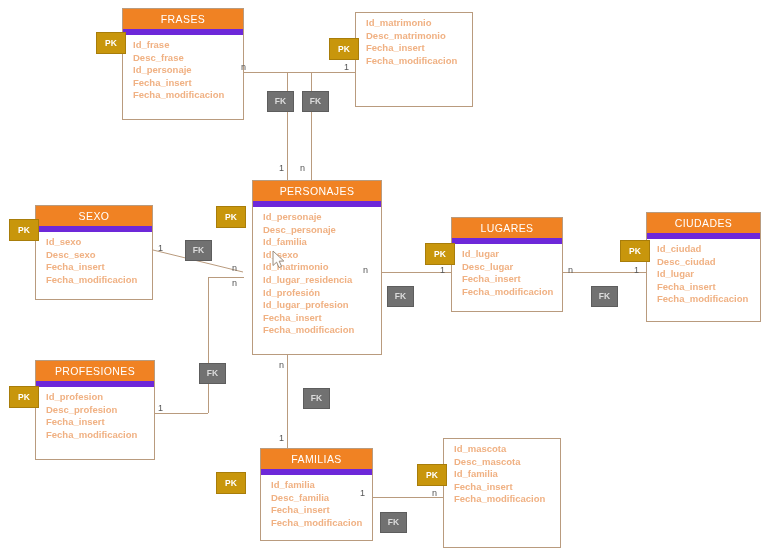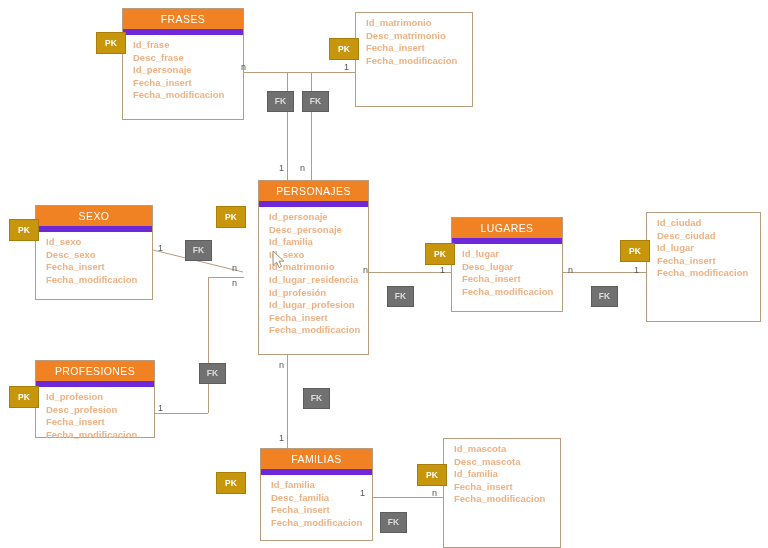--- a/index.html
+++ b/index.html
@@ -141,21 +141,21 @@
         </div>
       </div>
       <div class="entity" style="left: 355px; top: 12px; width: 118px; height: 95px;">
         <div class="entity-fields">
           <div class="field">Id_matrimonio</div>
           <div class="field">Desc_matrimonio</div>
           <div class="field">Fecha_insert</div>
           <div class="field">Fecha_modificacion</div>
         </div>
       </div>
-      <div class="entity" style="left: 258px; top: 180px; width: 111px; height: 175px;">
+      <div class="entity" style="left: 252px; top: 180px; width: 130px; height: 175px;">
         <div class="entity-header">PERSONAJES</div>
         <div class="entity-fields">
           <div class="field">Id_personaje</div>
           <div class="field">Desc_personaje</div>
           <div class="field">Id_familia</div>
           <div class="field">Id_sexo</div>
           <div class="field">Id_matrimonio</div>
           <div class="field">Id_lugar_residencia</div>
           <div class="field">Id_profesión</div>
           <div class="field">Id_lugar_profesion</div>
@@ -165,39 +165,40 @@
       </div>
       <div class="entity" style="left: 35px; top: 205px; width: 118px; height: 95px;">
         <div class="entity-header">SEXO</div>
         <div class="entity-fields">
           <div class="field">Id_sexo</div>
           <div class="field">Desc_sexo</div>
           <div class="field">Fecha_insert</div>
           <div class="field">Fecha_modificacion</div>
         </div>
       </div>
-      <div class="entity" style="left: 35px; top: 360px; width: 120px; height: 78px;">
+      <div class="entity" style="left: 35px; top: 360px; width: 120px; height: 100px;">
         <div class="entity-header">PROFESIONES</div>
         <div class="entity-fields">
           <div class="field">Id_profesion</div>
           <div class="field">Desc_profesion</div>
           <div class="field">Fecha_insert</div>
           <div class="field">Fecha_modificacion</div>
         </div>
       </div>
       <div class="entity" style="left: 451px; top: 217px; width: 112px; height: 95px;">
         <div class="entity-header">LUGARES</div>
         <div class="entity-fields">
           <div class="field">Id_lugar</div>
           <div class="field">Desc_lugar</div>
           <div class="field">Fecha_insert</div>
           <div class="field">Fecha_modificacion</div>
         </div>
       </div>
       <div class="entity" style="left: 646px; top: 212px; width: 115px; height: 110px;">
+        <div class="entity-header">CIUDADES</div>
         <div class="entity-fields">
           <div class="field">Id_ciudad</div>
           <div class="field">Desc_ciudad</div>
           <div class="field">Id_lugar</div>
           <div class="field">Fecha_insert</div>
           <div class="field">Fecha_modificacion</div>
         </div>
       </div>
       <div class="entity" style="left: 260px; top: 448px; width: 113px; height: 93px;">
         <div class="entity-header">FAMILIAS</div>

